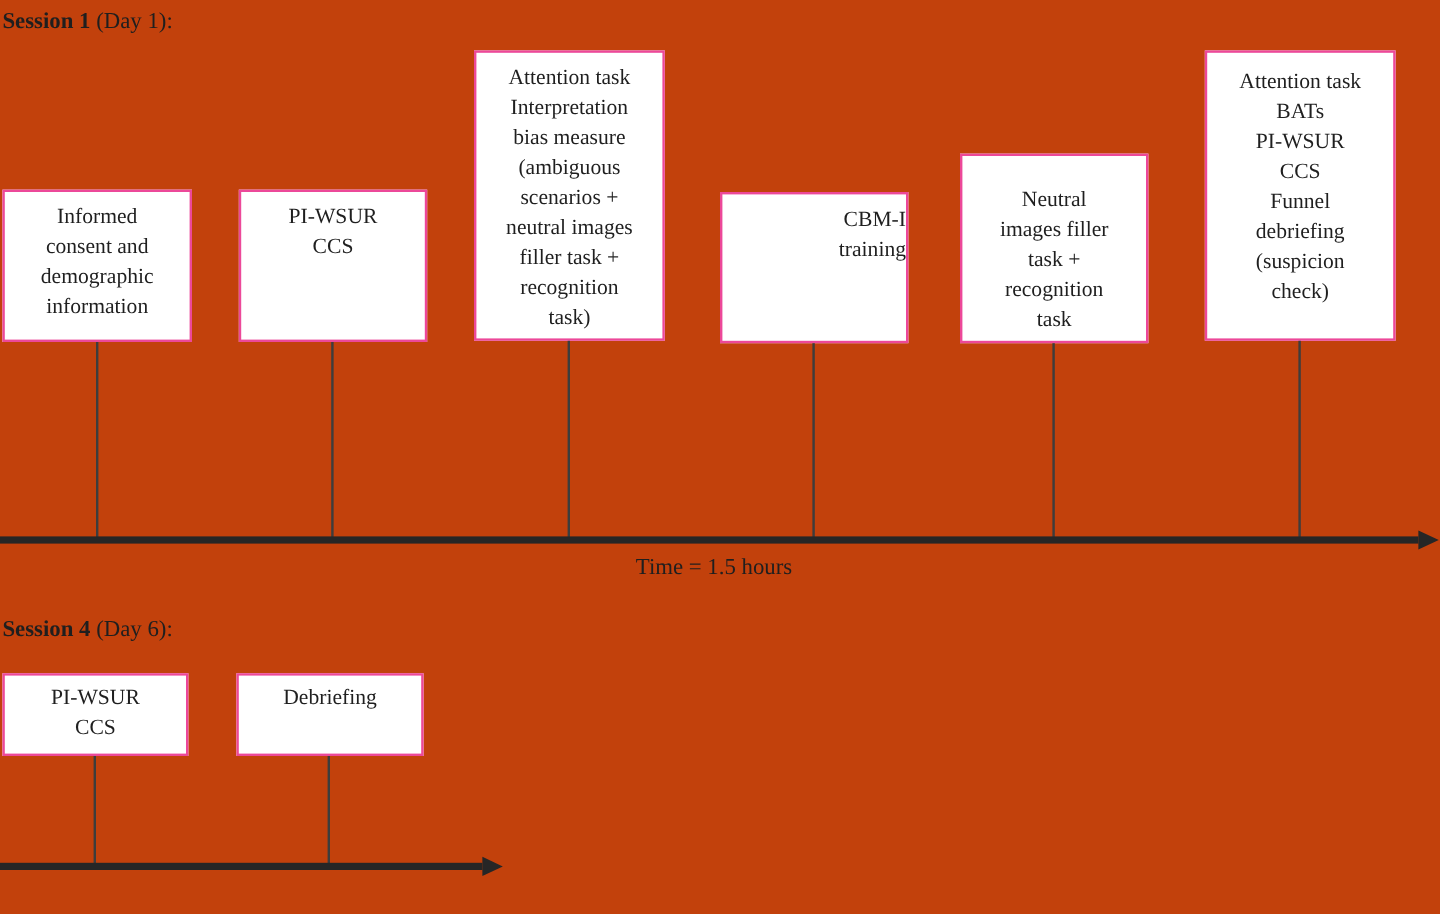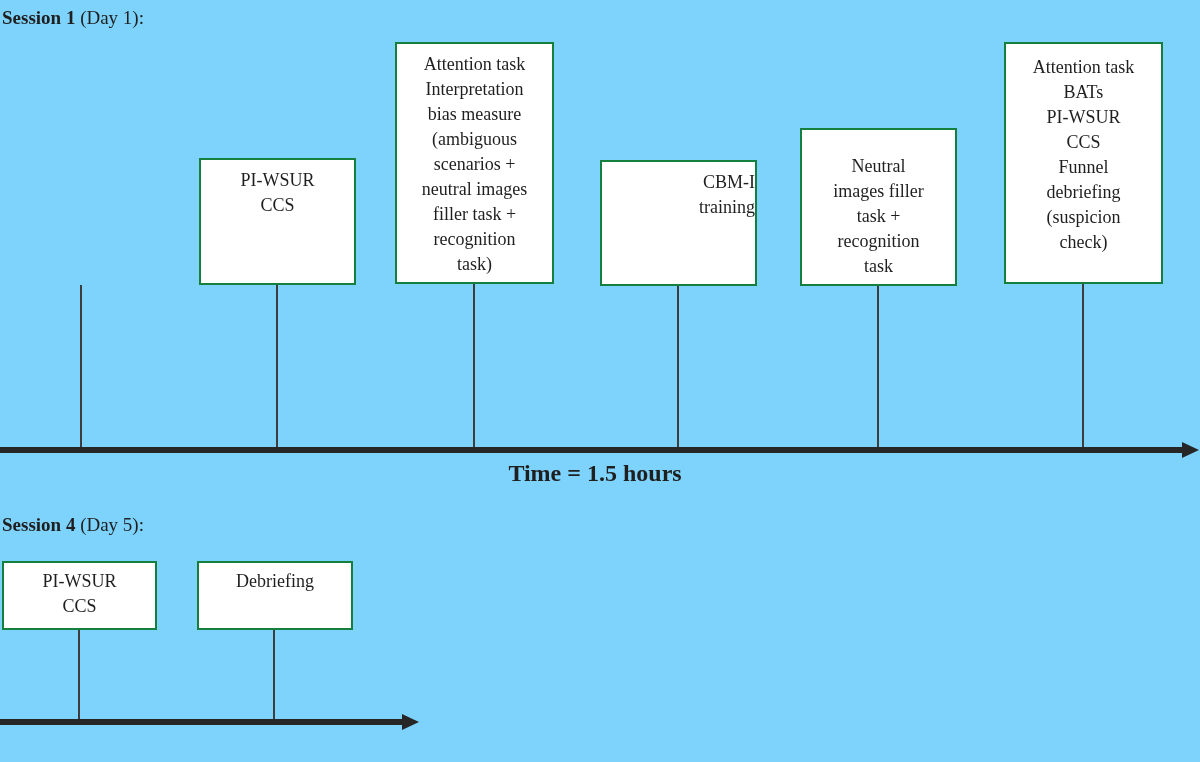--- a/index.html
+++ b/index.html
@@ -4,36 +4,36 @@
 <style>
   html, body {
     margin: 0;
     padding: 0;
     background: #ffffff;
   }
   .canvas {
     position: relative;
     width: 1200px;
     height: 762px;
-    background: #7dd3fc;
+    background: #c2410c;
     font-family: "Liberation Serif", "DejaVu Serif", serif;
     color: #1f1f1f;
     overflow: hidden;
   }
   .session-title {
     position: absolute;
     font-size: 19px;
     line-height: 24px;
     white-space: nowrap;
   }
   .session-title .bold { font-weight: bold; }
   .proc-box {
     position: absolute;
     box-sizing: border-box;
-    border: 2px solid #15803d;
+    border: 2px solid #ec4899;
     background: #ffffff;
     text-align: center;
     font-size: 18px;
     line-height: 25px;
     white-space: pre-line;
     padding-top: 8px;
   }
   .connector {
     position: absolute;
     width: 2px;
@@ -49,34 +49,37 @@
     width: 0;
     height: 0;
     border-top: 8px solid transparent;
     border-bottom: 8px solid transparent;
     border-left: 17px solid #262626;
   }
   .time-label {
     position: absolute;
     width: 280px;
     text-align: center;
-    font-size: 24px;
+    font-size: 19px;
     line-height: 24px;
-    font-weight: bold;
   }
 </style>
 </head>
 <body>
 
 <div class="canvas">
 
   <div class="session-title" style="left:2px; top:6px;">
     <span class="bold">Session 1</span><span> (Day 1):</span>
   </div>
 
+  <div class="proc-box" style="left:2px; top:158px; width:158px; height:127px;">Informed
+consent and
+demographic
+information</div>
   <div class="proc-box" style="left:199px; top:158px; width:157px; height:127px;">PI-WSUR
 CCS</div>
   <div class="proc-box" style="left:395px; top:42px; width:159px; height:242px;">Attention task
 Interpretation
 bias measure
 (ambiguous
 scenarios +
 neutral images
 filler task +
 recognition
@@ -103,21 +106,21 @@
   <div class="connector" style="left:677px; top:286px; height:162px;"></div>
   <div class="connector" style="left:877px; top:286px; height:162px;"></div>
   <div class="connector" style="left:1082px; top:284px; height:164px;"></div>
 
   <div class="tl-bar" style="left:0px; top:447px; width:1182px;"></div>
   <div class="tl-head" style="left:1182px; top:442px;"></div>
 
   <div class="time-label" style="left:455px; top:461px;">Time = 1.5 hours</div>
 
   <div class="session-title" style="left:2px; top:513px;">
-    <span class="bold">Session 4</span><span> (Day 5):</span>
+    <span class="bold">Session 4</span><span> (Day 6):</span>
   </div>
 
   <div class="proc-box" style="left:2px; top:561px; width:155px; height:69px; padding-top:6px;">PI-WSUR
 CCS</div>
   <div class="proc-box" style="left:197px; top:561px; width:156px; height:69px; padding-top:6px;">Debriefing</div>
 
   <div class="connector" style="left:78px;  top:630px; height:90px;"></div>
   <div class="connector" style="left:273px; top:630px; height:90px;"></div>
 
   <div class="tl-bar" style="left:0px; top:719px; width:402px;"></div>

